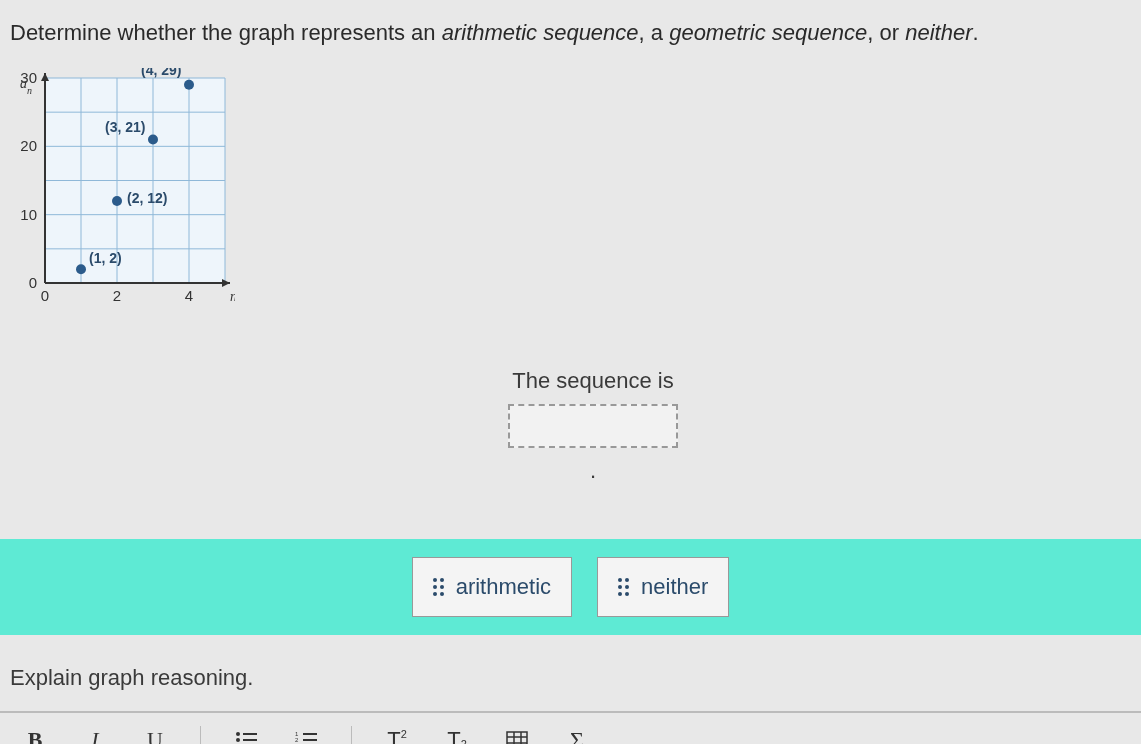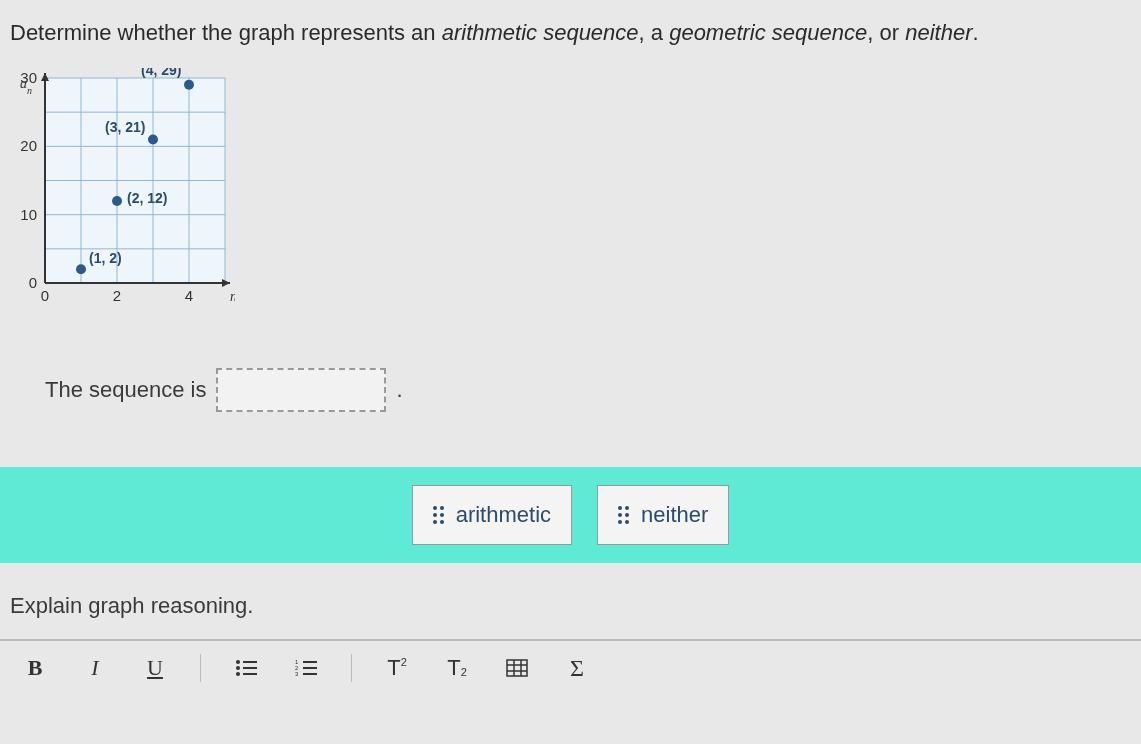--- a/index.html
+++ b/index.html
@@ -25,20 +25,21 @@
   .chart-svg {
     display: block;
   }
   .fill-row {
     display: flex;
     align-items: center;
     gap: 10px;
     margin: 55px 0 0 45px;
     font-size: 22px;
     color: #3a3a3a;
+    flex-direction: column;
   }
   .dropzone {
     width: 170px;
     height: 44px;
     border: 2px dashed #999;
     background: #f2f2f2;
   }
   .period { font-size: 22px; color: #3a3a3a; }
   .choices-band {
     margin-top: 55px;

